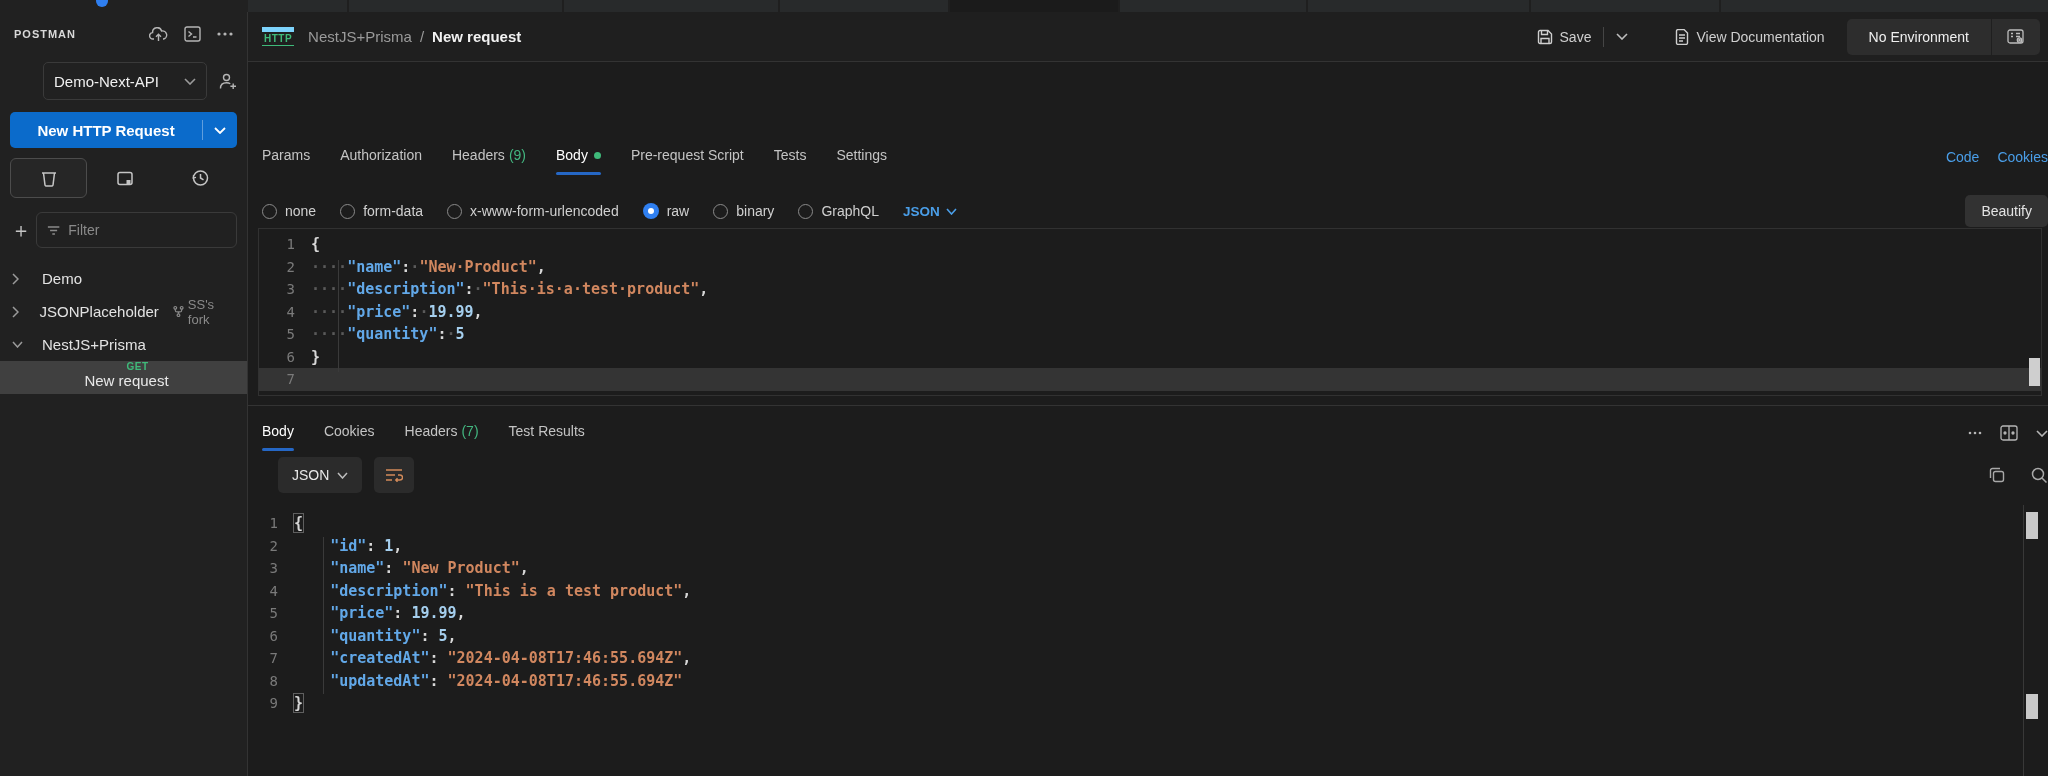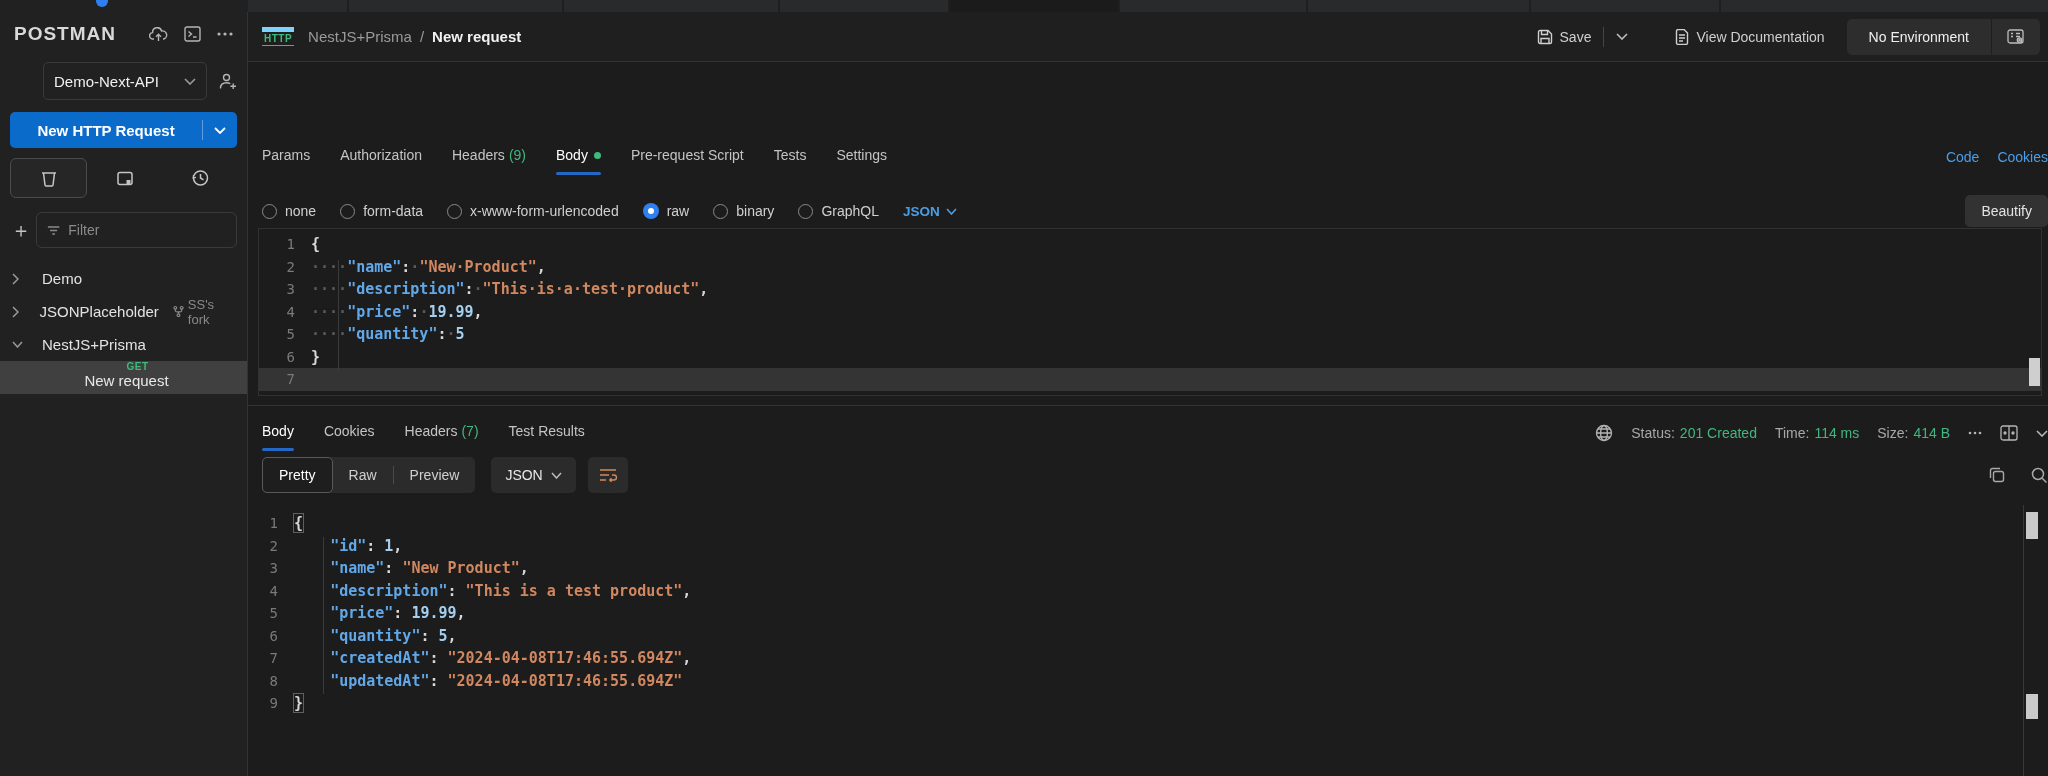--- a/index.html
+++ b/index.html
@@ -15,21 +15,21 @@
   .topstrip { position:absolute; left:0; top:0; width:2048px; height:12px; background:#282a2b; }
   .topstrip .seg-dark { position:absolute; top:0; height:12px; background:#1b1b1b; }
   .topstrip .sep { position:absolute; top:0; width:2px; height:12px; background:#1f1f1f; }
   .topstrip-left { position:absolute; left:0; top:0; width:248px; height:12px; background:#212121; }
   .blue-dot { position:absolute; left:96px; top:-5px; width:12px; height:12px; border-radius:50%; background:#2f7ff0; }
   .tab-dash { position:absolute; left:155px; top:12px; width:30px; height:3px; border-radius:2px; background:#8a8a8a; }
 
   
   .sidebar { position:absolute; left:0; top:12px; width:248px; height:764px; background:#212121; border-right:1px solid #333; }
   .sb-head { display:flex; align-items:center; height:44px; padding:0 14px; }
-  .brand { font-size:19px; letter-spacing:1px; color:#d9d9d9; font-weight:bold; flex:0 0 auto; }
+  .brand { font-size:11px; letter-spacing:1px; color:#d9d9d9; font-weight:bold; flex:0 0 auto; }
   .sb-head .grow { flex:1; }
   .sb-head .ic { color:#b5b5b5; margin-left:16px; cursor:pointer; }
   .ws-row { display:flex; align-items:center; padding:6px 10px 4px 10px;margin-left:33px; }
   .ws-box { flex:1; display:flex; align-items:center; height:38px; border:1px solid #3a3a3a; border-radius:5px; padding:0 10px; color:#f0f0f0; font-size:15px; }
   .ws-box .grow { flex:1; }
   .person-add { margin-left:12px; color:#b5b5b5; }
   .new-req-btn { display:flex; align-items:center; margin:8px 10px 0 10px; height:36px; background:#0b6bcb; border-radius:5px; color:#fff; font-weight:bold; font-size:15px; cursor:pointer; }
   .new-req-btn .lbl { flex:1; text-align:center; }
   .new-req-btn .split { width:1px; height:20px; background:rgba(255,255,255,.35); }
   .new-req-btn .chev { width:34px; display:flex; justify-content:center; }
@@ -414,35 +414,20 @@
     <div class="req-scroll-thumb"></div>
 
     <div class="pane-divider"></div>
 
     <div class="resp-head">
       <span class="rtab active"><span>Body</span></span>
       <span class="rtab"><span>Cookies</span></span>
       <span class="rtab"><span>Headers</span><span class="cnt">(7)</span></span>
       <span class="rtab"><span>Test Results</span></span>
       <span class="grow" style="flex:1"></span>
-      <span class="meta">
-        <span class="globe">
-          <svg width="18" height="18" viewBox="0 0 18 18" fill="none" stroke="currentColor" stroke-width="1.3">
-              <circle cx="9" cy="9" r="7.5"></circle>
-              <ellipse cx="9" cy="9" rx="3.4" ry="7.5"></ellipse>
-              <path d="M1.8 9 H16.2 M2.8 5 H15.2 M2.8 13 H15.2"></path>
-            </svg>
-        </span>
-        <span class="lab">Status:</span>
-        <span class="val">201 Created</span>
-        <span class="lab">Time:</span>
-        <span class="val">114 ms</span>
-        <span class="lab">Size:</span>
-        <span class="val">414 B</span>
-      </span>
       <span class="meta-ic">
         <svg width="14" height="4" viewBox="0 0 14 4" fill="currentColor">
             <circle cx="2" cy="2" r="1.3"></circle>
             <circle cx="7" cy="2" r="1.3"></circle>
             <circle cx="12" cy="2" r="1.3"></circle>
           </svg>
       </span>
       <span class="meta-ic">
         <svg width="18" height="16" viewBox="0 0 18 16" fill="none" stroke="currentColor" stroke-width="1.3">
             <rect x="1" y="1" width="16" height="14" rx="2"></rect>
@@ -452,26 +437,20 @@
           </svg>
       </span>
       <span class="meta-ic">
         <svg width="12" height="7" viewBox="0 0 12 7" fill="none" stroke="currentColor" stroke-width="1.6">
             <path d="M1 1 L6 6 L11 1"></path>
           </svg>
       </span>
     </div>
 
     <div class="view-row">
-      <span class="seg">
-        <span class="seg-item active">Pretty</span>
-        <span class="seg-item">Raw</span>
-        <span class="seg-div"></span>
-        <span class="seg-item">Preview</span>
-      </span>
       <span class="json-dd">
         <span>JSON</span>
         <svg width="11" height="7" viewBox="0 0 11 7" fill="none" stroke="#bdbdbd" stroke-width="1.5">
             <path d="M1 1 L5.5 6 L10 1"></path>
           </svg>
       </span>
       <span class="wrap-btn">
         <svg width="18" height="14" viewBox="0 0 18 14" fill="none" stroke="currentColor" stroke-width="1.6">
             <path d="M1 2 H17 M1 7 H10 M1 12 H7"></path>
             <path d="M13 7 H15 a2.5 2.5 0 0 1 0 5 H11 M12.5 10.2 L10.8 12 L12.5 13.8" stroke-width="1.4"></path>

